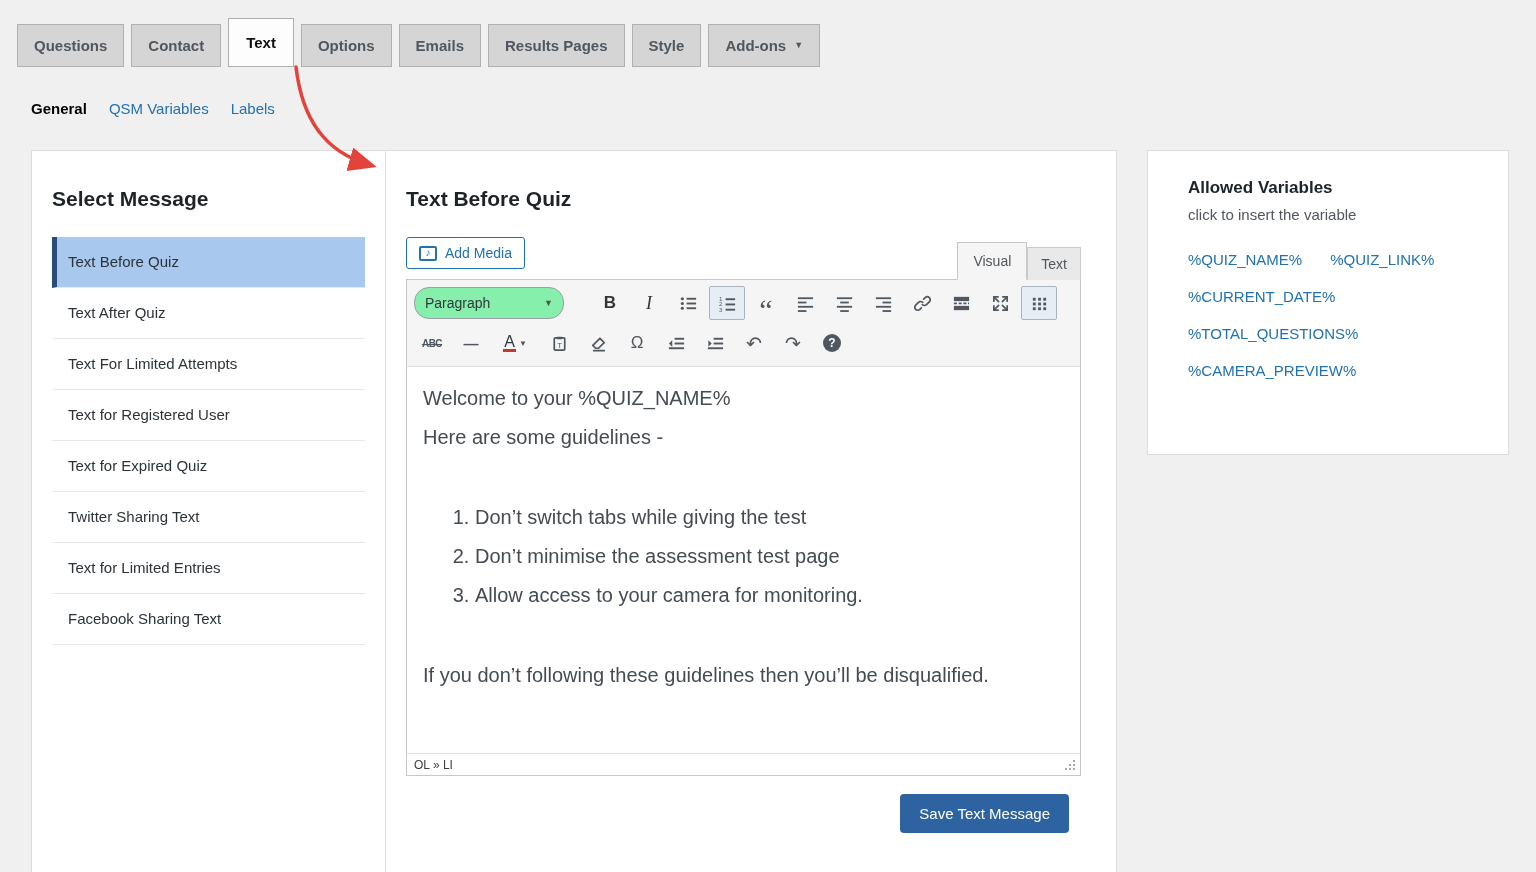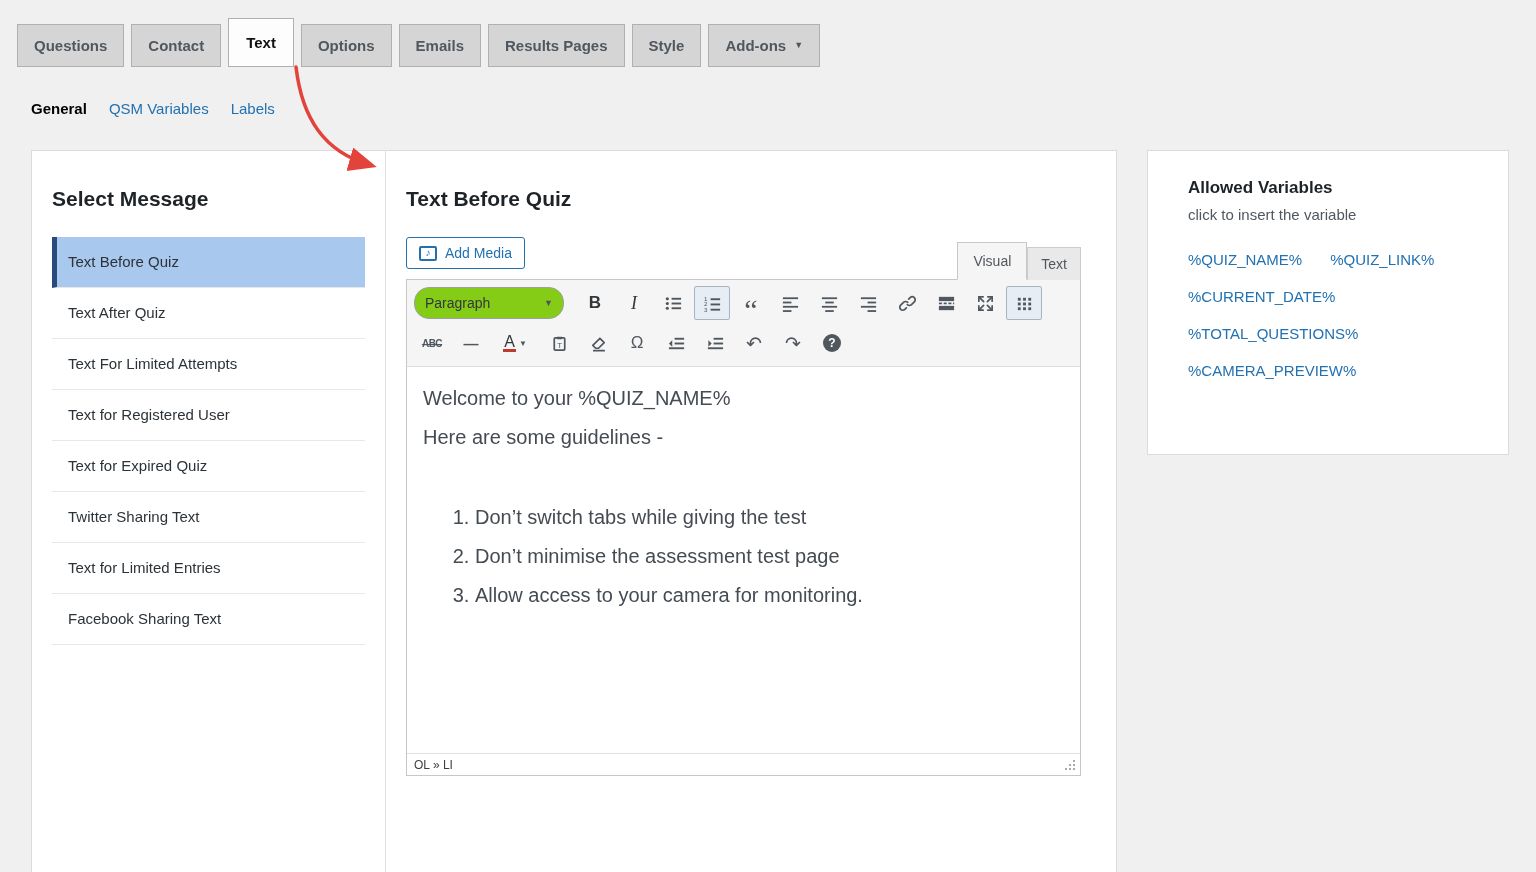--- a/index.html
+++ b/index.html
@@ -90,23 +90,23 @@
   .tb-btn .glyph-omega { font-size: 17px; }
   .tb-btn .glyph-undo { font-size: 19px; }
   .tb-btn .glyph-help {
     width: 18px; height: 18px; border-radius: 50%; background: #50575e; color: #fff;
     font-size: 12px; font-weight: 700; display: inline-flex; align-items: center; justify-content: center;
   }
   .tb-btn.color-btn { width: 46px; gap: 3px; }
   .color-a { font-size: 16px; font-weight: 400; border-bottom: 3px solid #c0392b; line-height: 15px; padding: 0 1px; color: #32373c; }
   .color-chev { font-size: 8px; color: #50575e; }
   .paragraph-select {
-    width: 150px; height: 32px; background: #84cc16; border: 1px solid #9aa0a5; border-radius: 15px;
+    width: 150px; height: 32px; background: #86efac; border: 1px solid #9aa0a5; border-radius: 15px;
     display: inline-flex; align-items: center; justify-content: space-between;
-    padding: 0 10px; font-size: 14px; color: #32373c; margin-right: 10px;
+    padding: 0 10px; font-size: 14px; color: #32373c; margin-right: 25px;
   }
   .paragraph-select .chev { font-size: 9px; color: #555; }
 
   .svgi, .svgs { width: 19px; height: 19px; }
   .svgi rect, .svgi circle, .svgi path { fill: #50575e; }
   .svgi text { fill: #50575e; font-family: "Liberation Sans", sans-serif; }
   .svgs path, .svgs rect { fill: none; stroke: #50575e; stroke-width: 1.8; stroke-linecap: round; stroke-linejoin: round; }
   .svgs .filled { fill: #50575e; stroke: none; }
 
   .editor-content {
@@ -372,39 +372,43 @@
       </div>
 
       <div class="editor-content" data-interactable="true">
         <p data-interactable="false">Welcome to your %QUIZ_NAME%</p>
         <p data-interactable="false">Here are some guidelines -</p>
         <ol data-interactable="false">
           <li data-interactable="false">Don’t switch tabs while giving the test</li>
           <li data-interactable="false">Don’t minimise the assessment test page</li>
           <li data-interactable="false">Allow access to your camera for monitoring.</li>
         </ol>
+        <p class="closing-p" data-interactable="false">If you don’t following these guidelines then you’ll be disqualified.</p>
       </div>
 
       <div class="editor-statusbar" data-interactable="false">
         <span data-interactable="false">OL » LI</span>
         <span class="resize-grip" data-interactable="true">
           <svg width="12" height="12" viewBox="0 0 12 12" data-interactable="false">
               <g fill="#a7aaad">
                 <rect x="9" y="1" width="2" height="2"></rect>
                 <rect x="5" y="5" width="2" height="2"></rect>
                 <rect x="9" y="5" width="2" height="2"></rect>
                 <rect x="1" y="9" width="2" height="2"></rect>
                 <rect x="5" y="9" width="2" height="2"></rect>
                 <rect x="9" y="9" width="2" height="2"></rect>
               </g>
             </svg>
         </span>
       </div>
     </div>
 
+    <div class="save-row" data-interactable="false">
+      <button class="save-btn" data-interactable="true">Save Text Message</button>
+    </div>
   </div>
 </div>
 
 <div class="right-panel" data-interactable="false">
   <div class="right-title" data-interactable="false">Allowed Variables</div>
   <div class="right-sub" data-interactable="false">click to insert the variable</div>
   <div class="vars" data-interactable="false">
     <span class="var-link" data-interactable="true">%QUIZ_NAME%</span>
     <span class="var-link" data-interactable="true">%QUIZ_LINK%</span>
     <span class="var-link" data-interactable="true">%CURRENT_DATE%</span>

